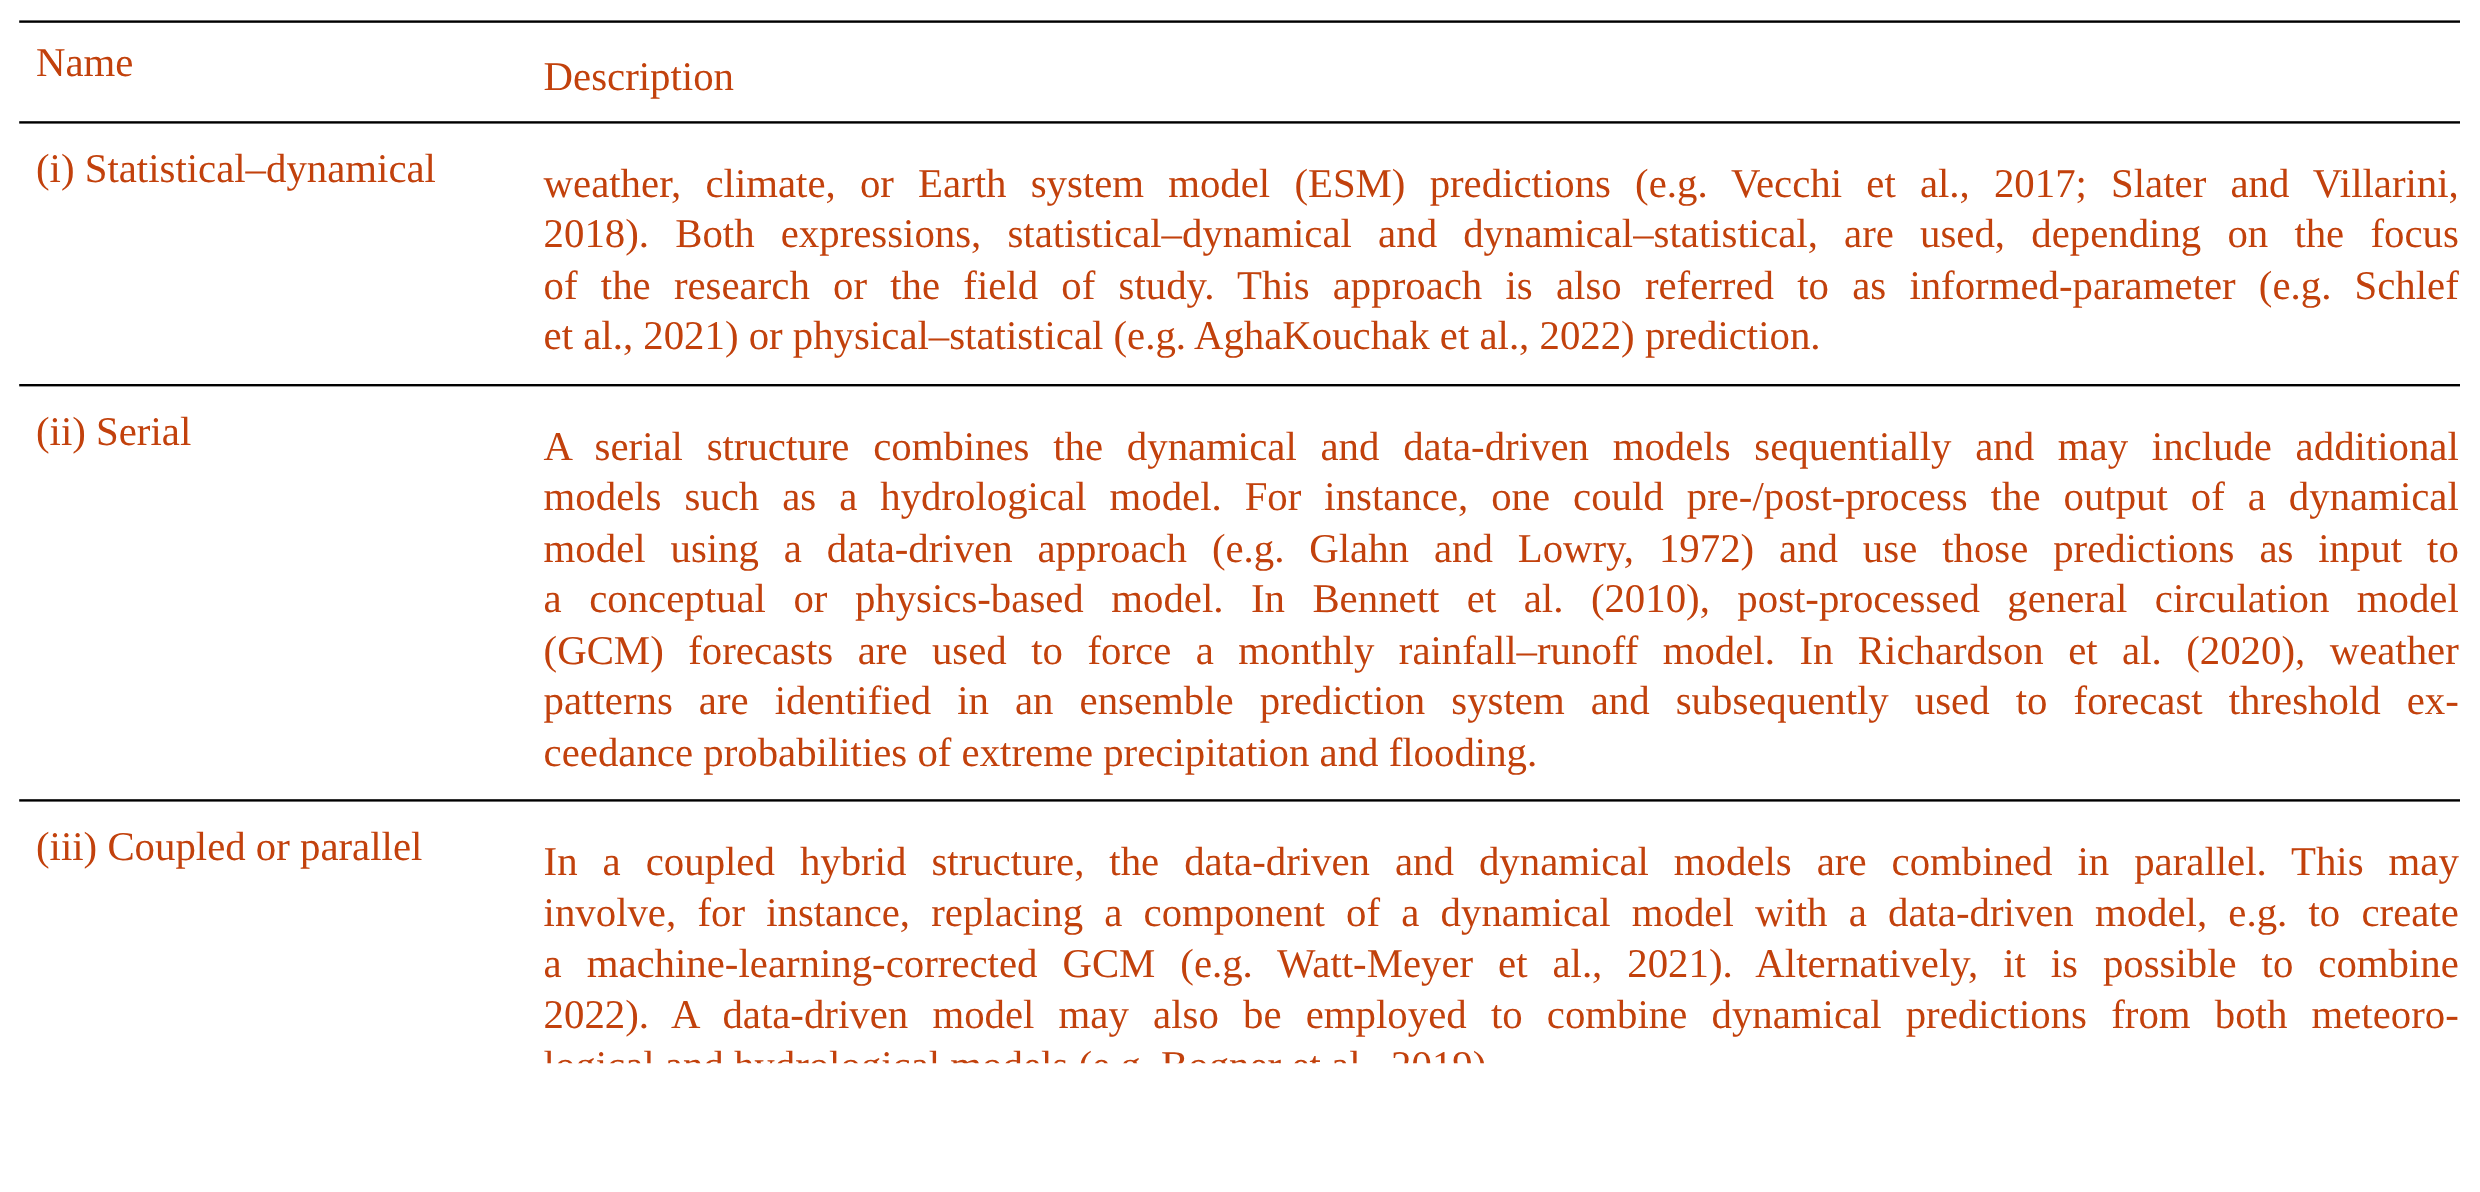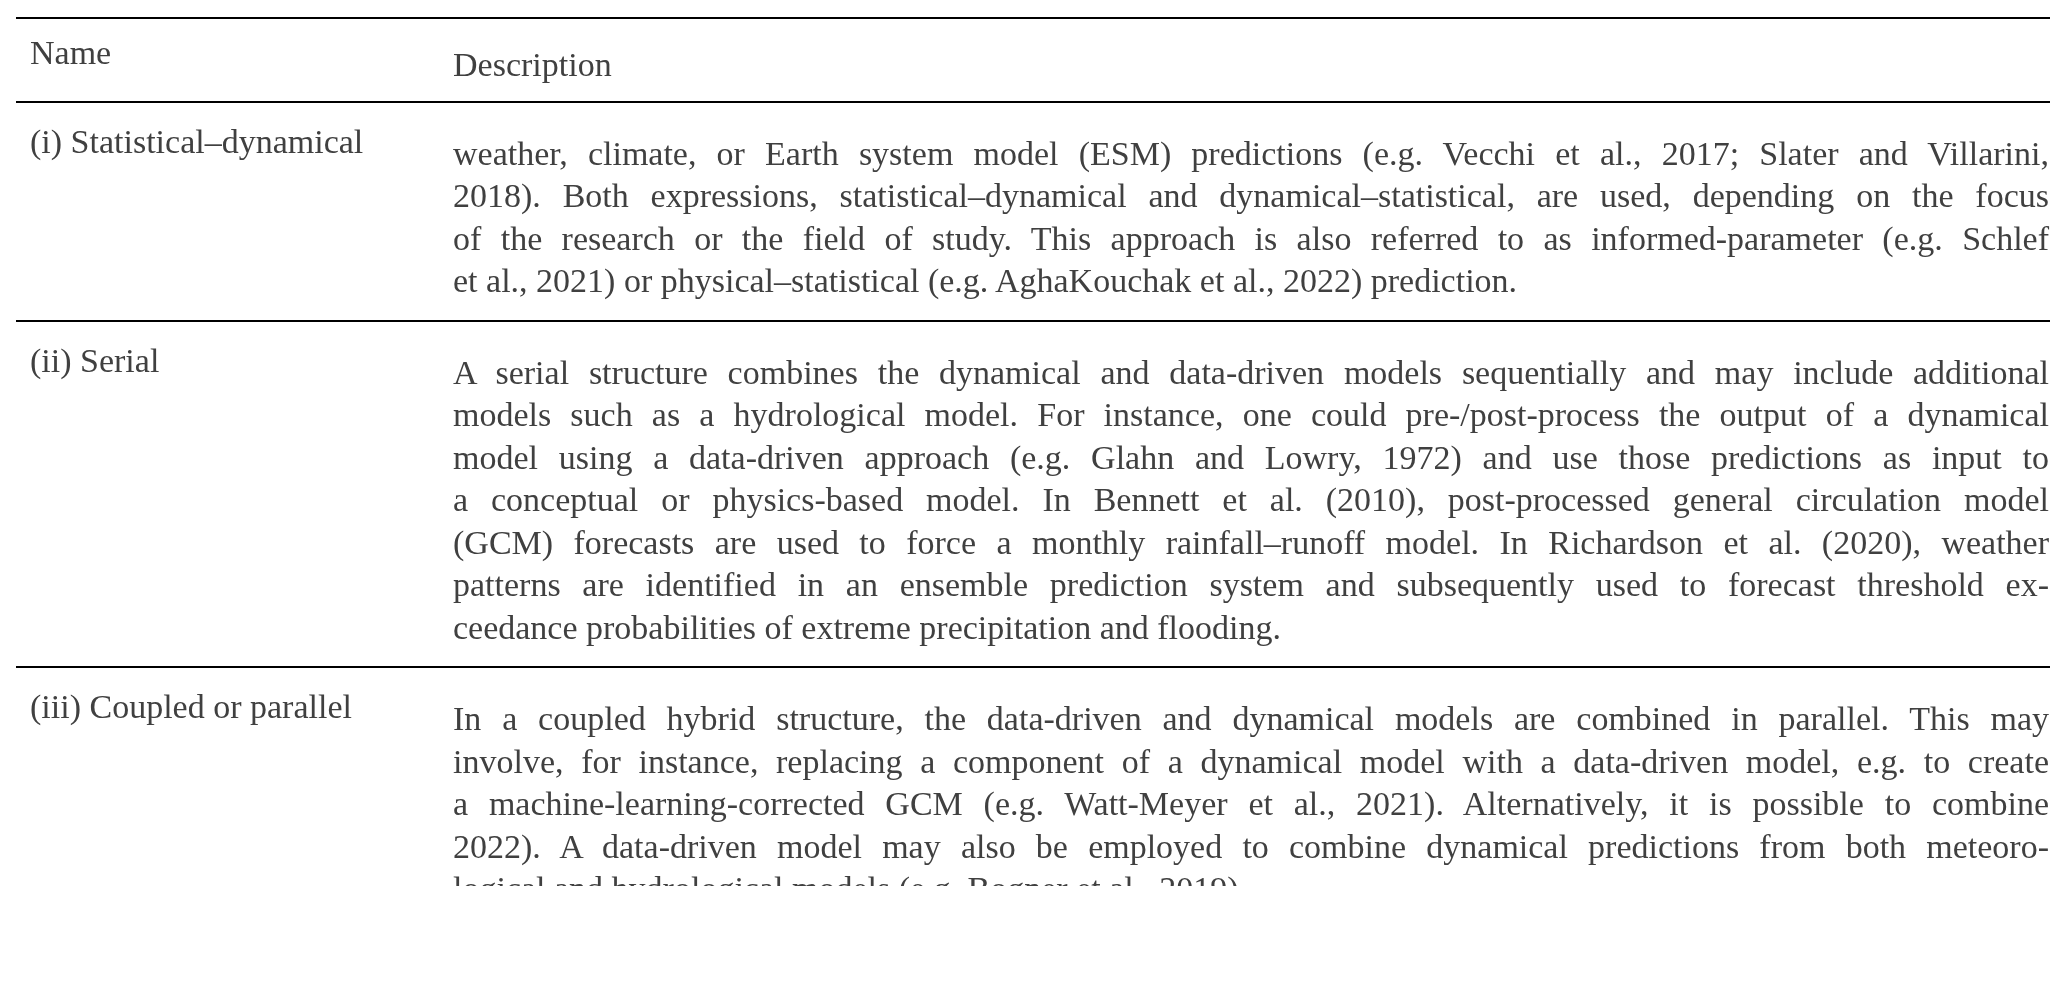--- a/index.html
+++ b/index.html
@@ -6,21 +6,21 @@
     margin: 0;
     padding: 0;
     background: #ffffff;
   }
   .page {
     position: relative;
     width: 2067px;
     height: 886px;
     background: #ffffff;
     font-family: "Liberation Serif", "DejaVu Serif", serif;
-    color: #404040;
+    color: #c2410c;
     font-size: 34px;
     line-height: 42.5px;
   }
   .paper-table {
     position: absolute;
     left: 16px;
     top: 17px;
     width: 2034px;
     border-top: 2.5px solid #000;
     border-bottom: 2.5px solid #000;

